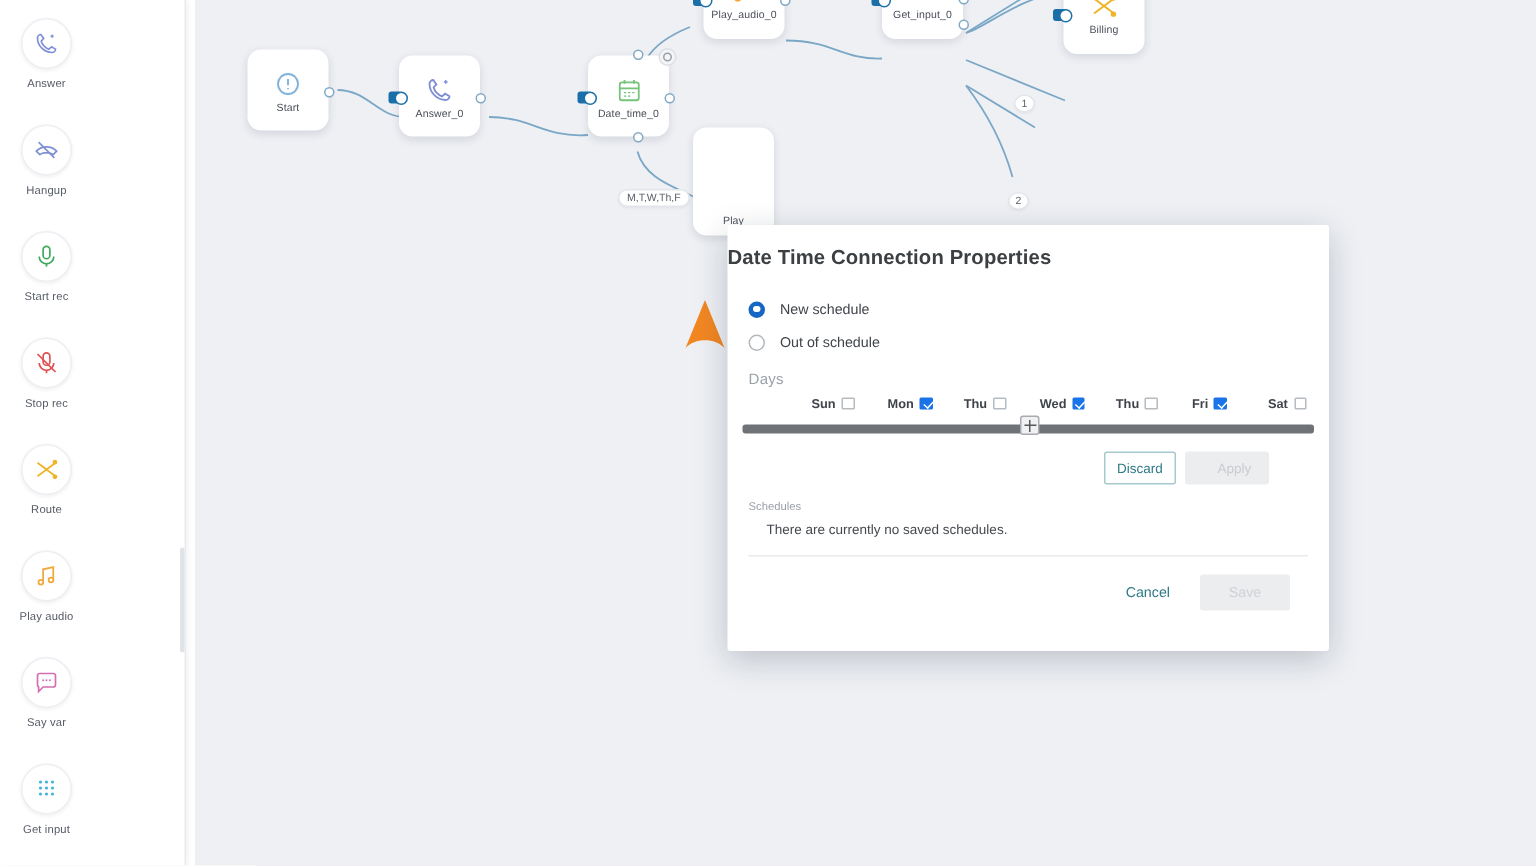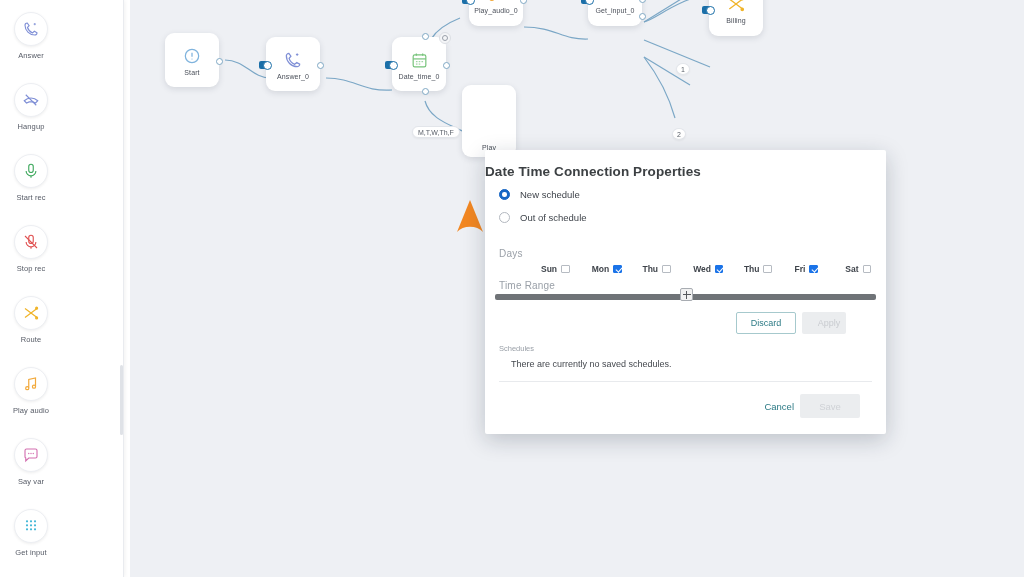--- a/index.html
+++ b/index.html
@@ -102,21 +102,21 @@
     width: 401px; height: 284px;
     background: #ffffff;
     box-shadow: 0 6px 22px rgba(20,30,50,0.22);
     border-radius: 2px;
   }
   .dlg-title {
     font-size: 13.5px; color: #3c4043; font-weight: bold;
     padding: 14px 0 0 0; letter-spacing: .1px;
   }
   .radio-group { padding: 10px 0 0 14px; }
-  .radio-row { display: flex; align-items: flex-start; height: 22.5px; cursor: pointer; }
+  .radio-row { display: flex; align-items: flex-end; height: 22.5px; cursor: pointer; }
   .radio {
     width: 11px; height: 11px; border-radius: 50%;
     border: 1.3px solid #b3b8bf; background: #fff;
     margin-right: 10px; flex: none;
   }
   .radio.on { border: 1.3px solid #1766c4; background: #1766c4; position: relative; }
   .radio.on::after {
     content:""; position:absolute; left:2.4px; top:2.4px;
     width:4.5px;height:4.5px;border-radius:50%;background:#ffffff;
   }
@@ -157,29 +157,29 @@
   }
   .slider-handle::before { left: 5px; top: 1.5px; width: 1.2px; height: 8px; }
   .slider-handle::after  { top: 5px; left: 1.5px; height: 1.2px; width: 8px; }
 
   .btn-row { display: flex; justify-content: flex-end; gap: 6px; padding: 12px 40px 0 0; }
   .btn {
     font-size: 9px; border-radius: 2px; cursor: pointer;
     display: flex; align-items: center; justify-content: center;
   }
   .btn-discard {
-    width: 60px; height: 22px; border: 1px solid #a6c9cd; color: #2d7b86; background: #fff;
+    width: 48px; height: 22px; border: 1px solid #a6c9cd; color: #2d7b86; background: #fff;
   }
   .btn-apply {
-    width: 44px; height: 22px; border: none; color: #c9ccd0; background: #ebedef; padding-left: 10px;
+    width: 56px; height: 22px; border: none; color: #c9ccd0; background: #ebedef; padding-left: 10px;
   }
   .sched-title { font-size: 7.5px; color: #9aa0a8; padding: 10px 0 0 14px; }
   .sched-empty { font-size: 9px; color: #45494f; padding: 6px 0 0 26px; }
   .dlg-divider { height: 1px; background: #e8eaed; margin: 12px 14px 0 14px; }
-  .footer-row { display: flex; align-items: center; justify-content: flex-end; padding: 12px 26px 0 0; }
+  .footer-row { display: flex; align-items: center; justify-content: flex-end; gap: 14px; padding: 12px 26px 0 0; }
   .btn-cancel {
     font-size: 9.5px; color: #2d7b86; background: none; border: none; cursor: pointer;
     padding: 4px 6px;
   }
   .btn-save {
     width: 60px; height: 24px; border: none; background: #ebedef; color: #cfd2d6;
     font-size: 9.5px; border-radius: 2px; cursor: pointer;
     display:flex;align-items:center;justify-content:center;
   }
 </style>
@@ -465,21 +465,20 @@
         <span class="day-name">Fri</span>
         <span class="cb on"></span>
       </label>
       <label class="day">
         <span class="day-name">Sat</span>
         <span class="cb"></span>
       </label>
     </div>
 
     <div style="height:6px;"></div>
-    <div class="field-label">Time Range</div>
 
     <div class="slider-wrap">
       <div class="slider-track"></div>
       <div class="slider-handle"></div>
     </div>
 
     <div class="btn-row">
       <button class="btn btn-discard">Discard</button>
       <button class="btn btn-apply">Apply</button>
     </div>

